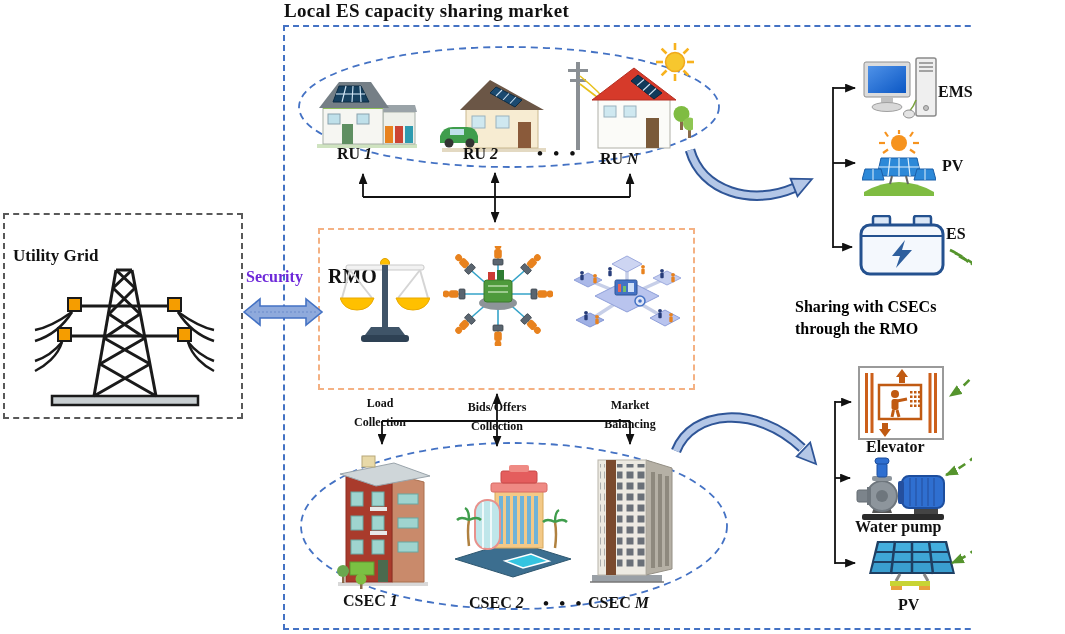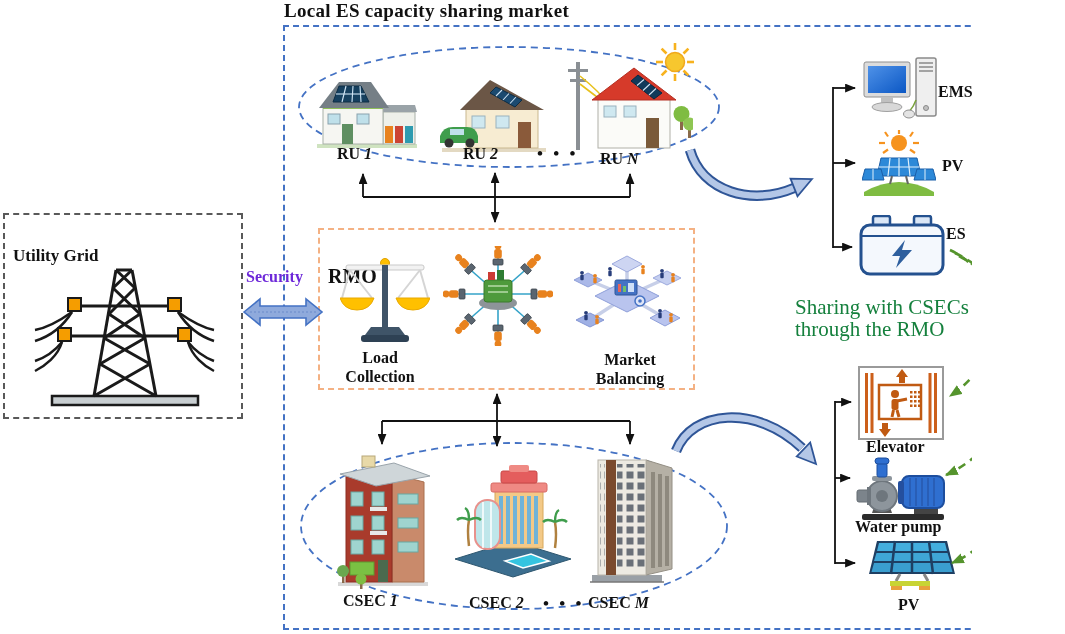--- a/index.html
+++ b/index.html
@@ -11,23 +11,23 @@
   .title{left:284px;top:0px;font-size:19px;font-weight:bold;letter-spacing:.3px;}
   .market-box{left:283px;top:25px;width:778px;height:605px;border:2px dashed #4472c4;box-sizing:border-box;z-index:0;}
   .utility-box{left:3px;top:213px;width:240px;height:206px;border:2px dashed #595959;box-sizing:border-box;z-index:1;}
   .utility-label{left:8px;top:3px;font-size:17px;font-weight:bold;margin-top:28px;}
   .rmo-box{left:318px;top:228px;width:377px;height:162px;border:2px dashed #f4b183;box-sizing:border-box;z-index:1;}
   .rmo-label{left:8px;top:19px;font-size:20px;font-weight:bold;margin-top:16px;}
   .security-label{left:246px;top:268px;font-size:16px;font-weight:bold;color:#6d28d9;z-index:3;}
   .unit-label{font-size:16px;font-weight:bold;text-align:left;z-index:3;white-space:nowrap;}
   .unit-label i{font-style:italic;margin-left:4px;}
   .dots{font-size:17px;font-weight:bold;letter-spacing:3px;z-index:3;}
-  .fn-label{font-size:16px;font-weight:bold;text-align:center;line-height:19px;z-index:3;}
+  .fn-label{font-size:12px;font-weight:bold;text-align:center;line-height:19px;z-index:3;margin-top:46px;}
   .asset-label{font-size:16px;font-weight:bold;z-index:3;white-space:nowrap;text-align:right;}
-  .sharing-note{left:795px;top:296px;width:210px;font-size:21px;font-weight:normal;color:#15803d;line-height:22px;z-index:3;}
+  .sharing-note{left:795px;top:296px;width:210px;font-size:16px;font-weight:bold;color:#000000;line-height:22px;z-index:3;}
   svg.icon{z-index:2;}
   svg.layer{left:0;top:0;z-index:5;pointer-events:none;}
 </style>
 </head>
 <body>
 
 <div class="canvas">
 
   <div class="abs title">Local ES capacity sharing market</div>
 
@@ -258,20 +258,24 @@
       <use href="#mpfig" transform="translate(27,72)"></use>
         <use href="#mpfig" transform="translate(101,70)"></use>
       <use href="#mpfig" transform="translate(73,22)"></use>
     </g>
   </svg>
 
   <div class="abs fn-label" style="left:325px;top:348px;width:110px">
     <div>Load</div>
     <div>Collection</div>
   </div>
+  <div class="abs fn-label" style="left:437px;top:352px;width:120px">
+    <div>Bids/Offers</div>
+    <div>Collection</div>
+  </div>
   <div class="abs fn-label" style="left:570px;top:350px;width:120px">
     <div>Market</div>
     <div>Balancing</div>
   </div>
 
   <svg class="abs" style="left:298px;top:440px;z-index:1" width="432" height="172" viewBox="0 0 432 172">
     <ellipse cx="216" cy="86" rx="213" ry="83" fill="none" stroke="#4472c4" stroke-width="1.8" stroke-dasharray="7 5"></ellipse>
   </svg>
 
   <svg class="abs icon" style="left:332px;top:450px" width="104" height="142" viewBox="0 0 104 142">

